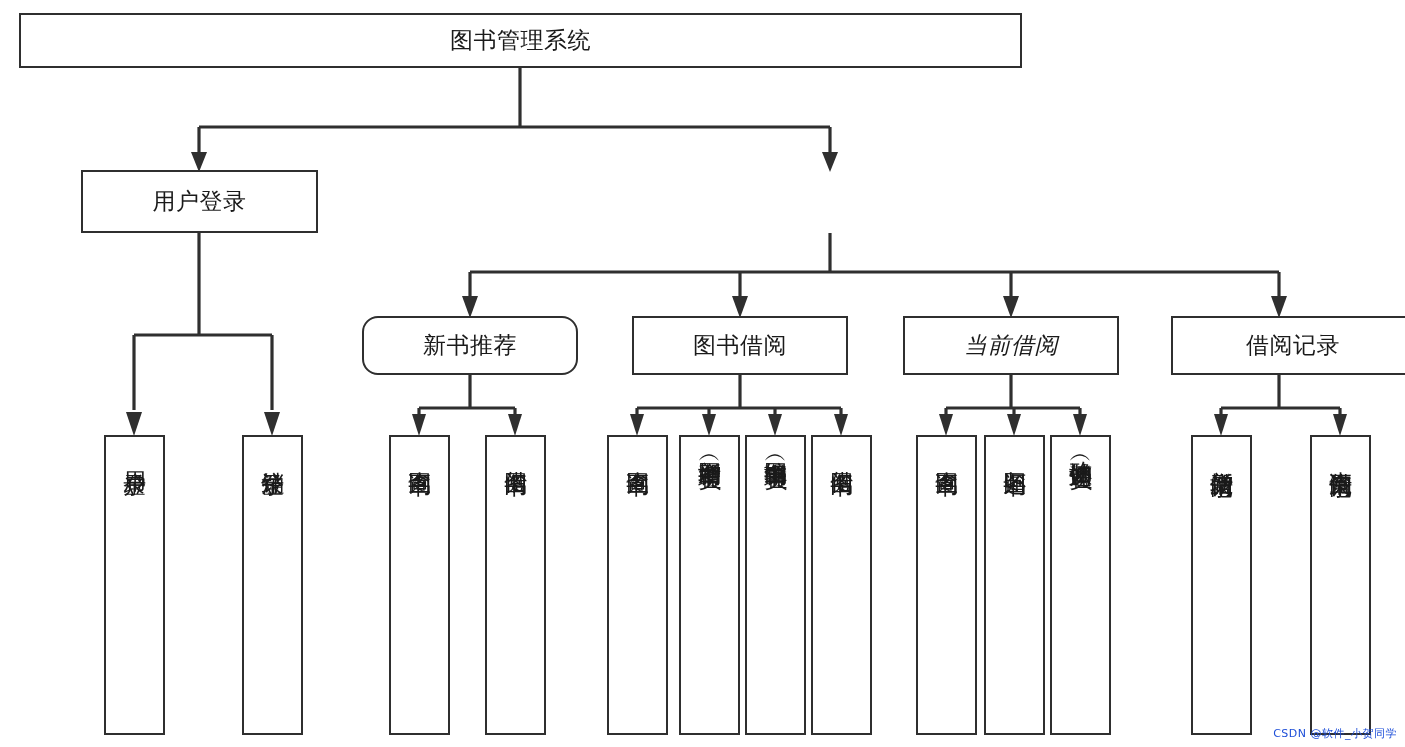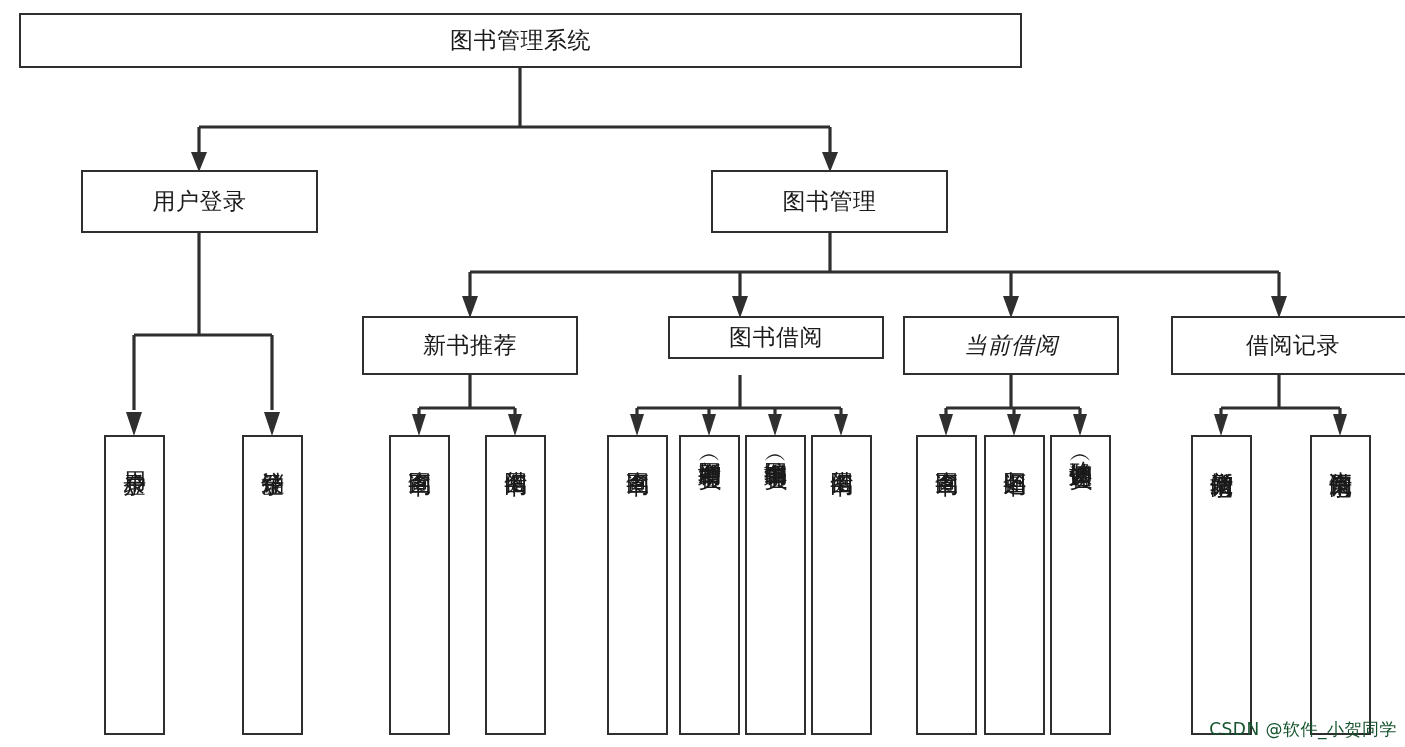--- a/index.html
+++ b/index.html
@@ -53,22 +53,22 @@
   .node.vert .vtext {
     writing-mode: vertical-rl;
     text-orientation: upright;
     display: block;
     white-space: nowrap;
   }
   .watermark {
     position: absolute;
     right: 8px;
     bottom: 6px;
-    font-size: 17px;
-    color: #14532d;
+    font-size: 11px;
+    color: #1d4ed8;
     z-index: 3;
     white-space: nowrap;
     letter-spacing: 0.5px;
   }
 </style>
 </head>
 <body>
 
 <div id="canvas">
 
@@ -153,28 +153,25 @@
     </g>
   </svg>
 
   <div class="node horiz" style="left:19px; top:13px; width:1003px; height:55px;">
     <span>图书管理系统</span>
   </div>
 
   <div class="node horiz" style="left:81px; top:170px; width:237px; height:63px;">
     <span>用户登录</span>
   </div>
-  <div class="node horiz" style="left:711px; top:170px; width:237px; height:63px;">
-    <span>图书管理</span>
-  </div>
-
-  <div class="node horiz" style="left:362px; top:316px; width:216px; height:59px;">
+
+  <div class="node horiz" style="left:362px; top:316px; width:216px; height:59px;border-radius:16px;">
     <span>新书推荐</span>
   </div>
-  <div class="node horiz" style="left:668px; top:316px; width:216px; height:43px;">
+  <div class="node horiz" style="left:632px; top:316px; width:216px; height:59px;">
     <span>图书借阅</span>
   </div>
   <div class="node horiz" style="left:903px; top:316px; width:216px; height:59px;font-style:italic;">
     <span>当前借阅</span>
   </div>
   <div class="node horiz" style="left:1171px; top:316px; width:244px; height:59px;">
     <span>借阅记录</span>
   </div>
 
   <div class="node vert" style="left:104px; top:435px; width:61px; height:300px;">

